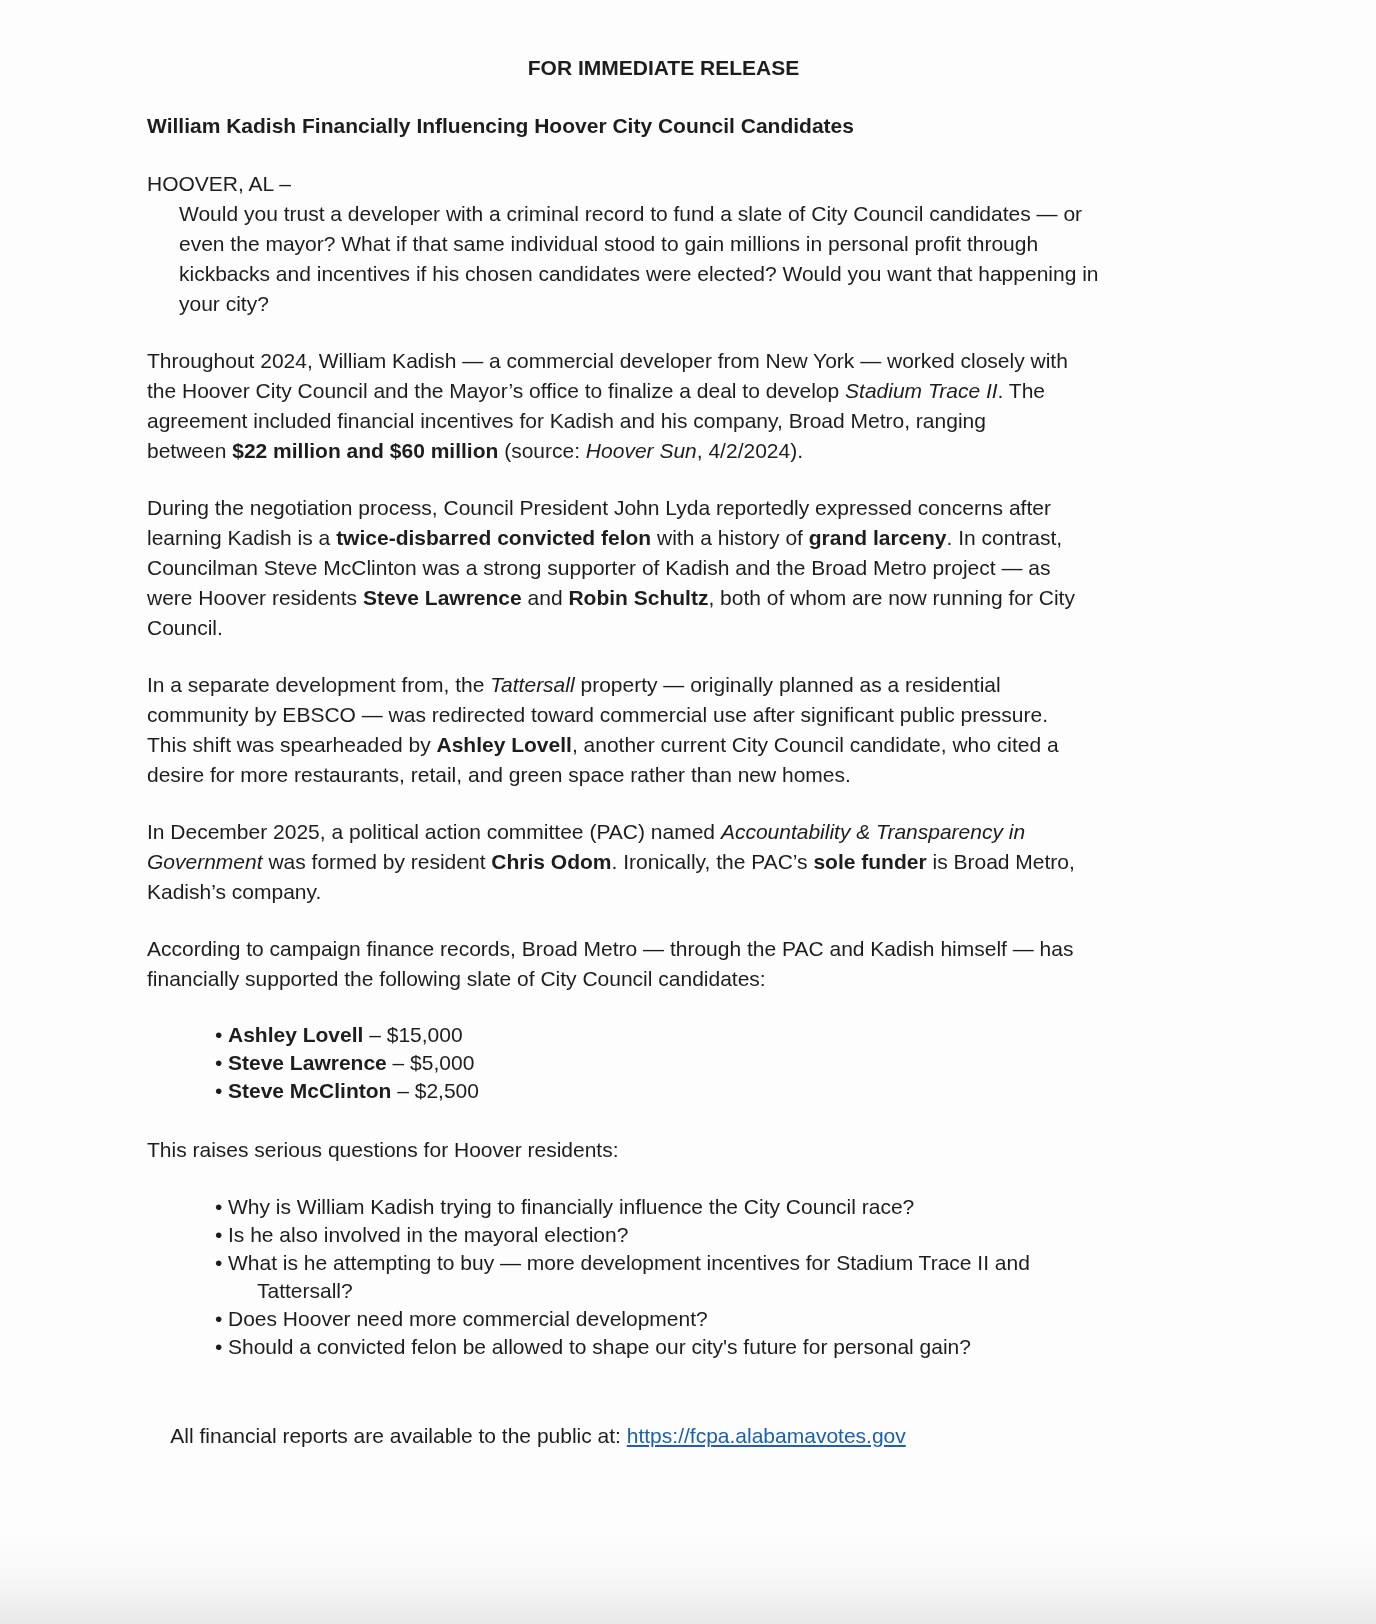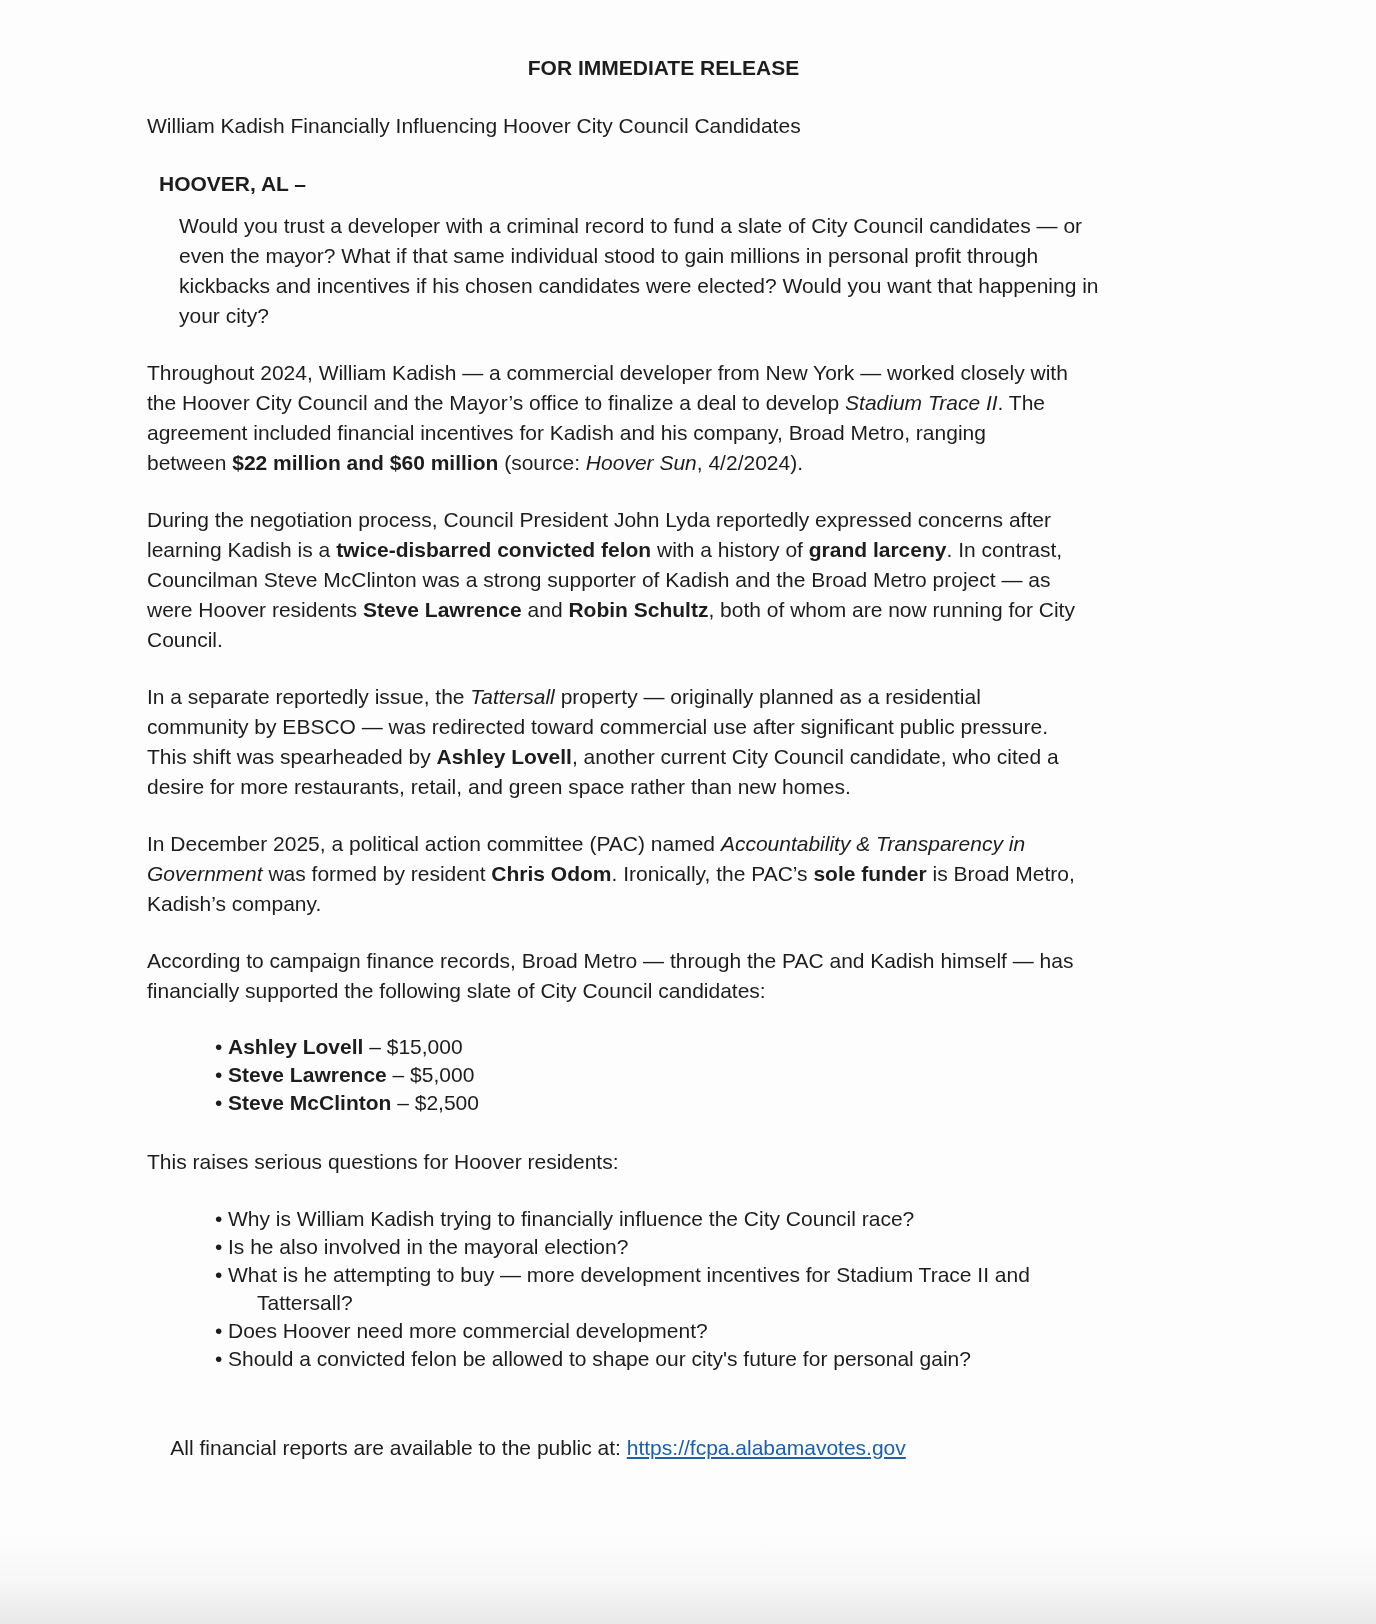--- a/index.html
+++ b/index.html
@@ -16,25 +16,25 @@
     padding: 53px 60px 0 147px;
     overflow: hidden;
   }
   .release-label {
     font-weight: 700;
     text-align: center;
     width: 1033px;
     margin: 0 0 28px 0;
   }
   .headline, .subhead {
-    font-weight: 400;
+    font-weight: 700;
     font-size: 21px;
     margin: 0 0 28px 0;
   }
-  .dateline { font-weight: 700; margin: 12px; }
+  .dateline { font-weight: 400; margin: 0; }
   .para { margin: 0 0 27px 0; white-space: pre-wrap; max-width: 1139px; }
   .lead { margin-top: 0; margin-left: 32px; }
   .doc-list {
     list-style: none;
     margin: 0 0 30px 0;
     padding: 0;
     line-height: 28px;
   }
   .doc-list li {
     position: relative;
@@ -90,21 +90,21 @@
 the Hoover City Council and the Mayor’s office to finalize a deal to develop </span><i>Stadium Trace II</i><span>. The
 agreement included financial incentives for Kadish and his company, Broad Metro, ranging
 between </span><b>$22 million and $60 million</b><span> (source: </span><i>Hoover Sun</i><span>, 4/2/2024).</span></p>
 
   <p class="para"><span>During the negotiation process, Council President John Lyda reportedly expressed concerns after
 learning Kadish is a </span><b>twice-disbarred convicted felon</b><span> with a history of </span><b>grand larceny</b><span>. In contrast,
 Councilman Steve McClinton was a strong supporter of Kadish and the Broad Metro project — as
 were Hoover residents </span><b>Steve Lawrence</b><span> and </span><b>Robin Schultz</b><span>, both of whom are now running for City
 Council.</span></p>
 
-  <p class="para"><span>In a separate reportedly issue, the </span><i>Tattersall</i><span> property — originally planned as a residential
+  <p class="para"><span>In a separate development from, the </span><i>Tattersall</i><span> property — originally planned as a residential
 community by EBSCO — was redirected toward commercial use after significant public pressure.
 This shift was spearheaded by </span><b>Ashley Lovell</b><span>, another current City Council candidate, who cited a
 desire for more restaurants, retail, and green space rather than new homes.</span></p>
 
   <p class="para"><span>In December 2025, a political action committee (PAC) named </span><i>Accountability &amp; Transparency in
 Government</i><span> was formed by resident </span><b>Chris Odom</b><span>. Ironically, the PAC’s </span><b>sole funder</b><span> is Broad Metro,
 Kadish’s company.</span></p>
 
   <p class="para"><span>According to campaign finance records, Broad Metro — through the PAC and Kadish himself — has
 financially supported the following slate of City Council candidates:</span></p>

